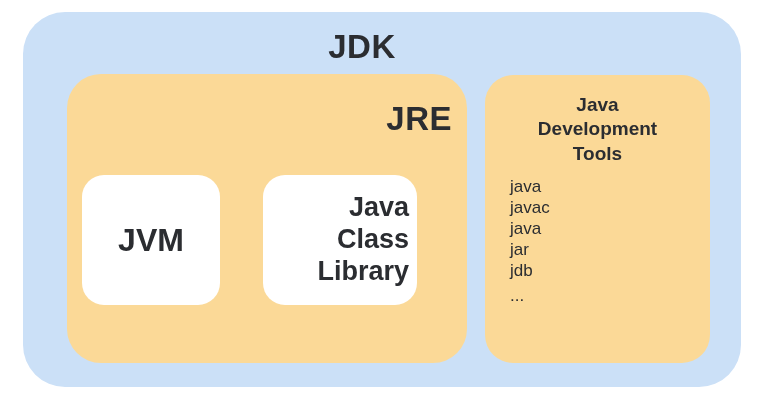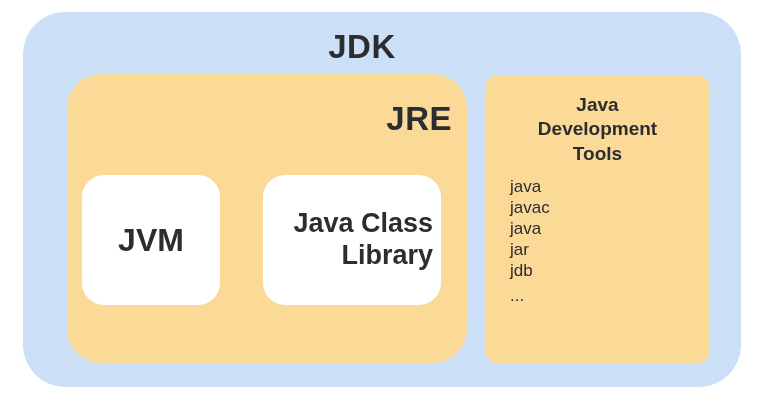--- a/index.html
+++ b/index.html
@@ -68,31 +68,31 @@
     text-align:right;
     font-weight:bold;
   }
   .jvm-card{
     left:15px;                     
     width:138px;
     font-size:32px;
   }
   .lib-card{
     left:196px;                    
-    width:178px;
+    width:154px;
     font-size:27px;
     line-height:1.18;
     padding:0 8px;
   }
   .tools-box{
     position:absolute;
     left:462px; top:63px;          
     width:225px; height:288px;
     background:var(--inner);
-    border-radius:13px;
+    border-radius:28px;
     padding:18px 0 0 0;
   }
   .tools-title{
     width:150px;
     margin:0 auto;
     text-align:center;
     font-size:19px;
     font-weight:bold;
     line-height:1.28;
   }

